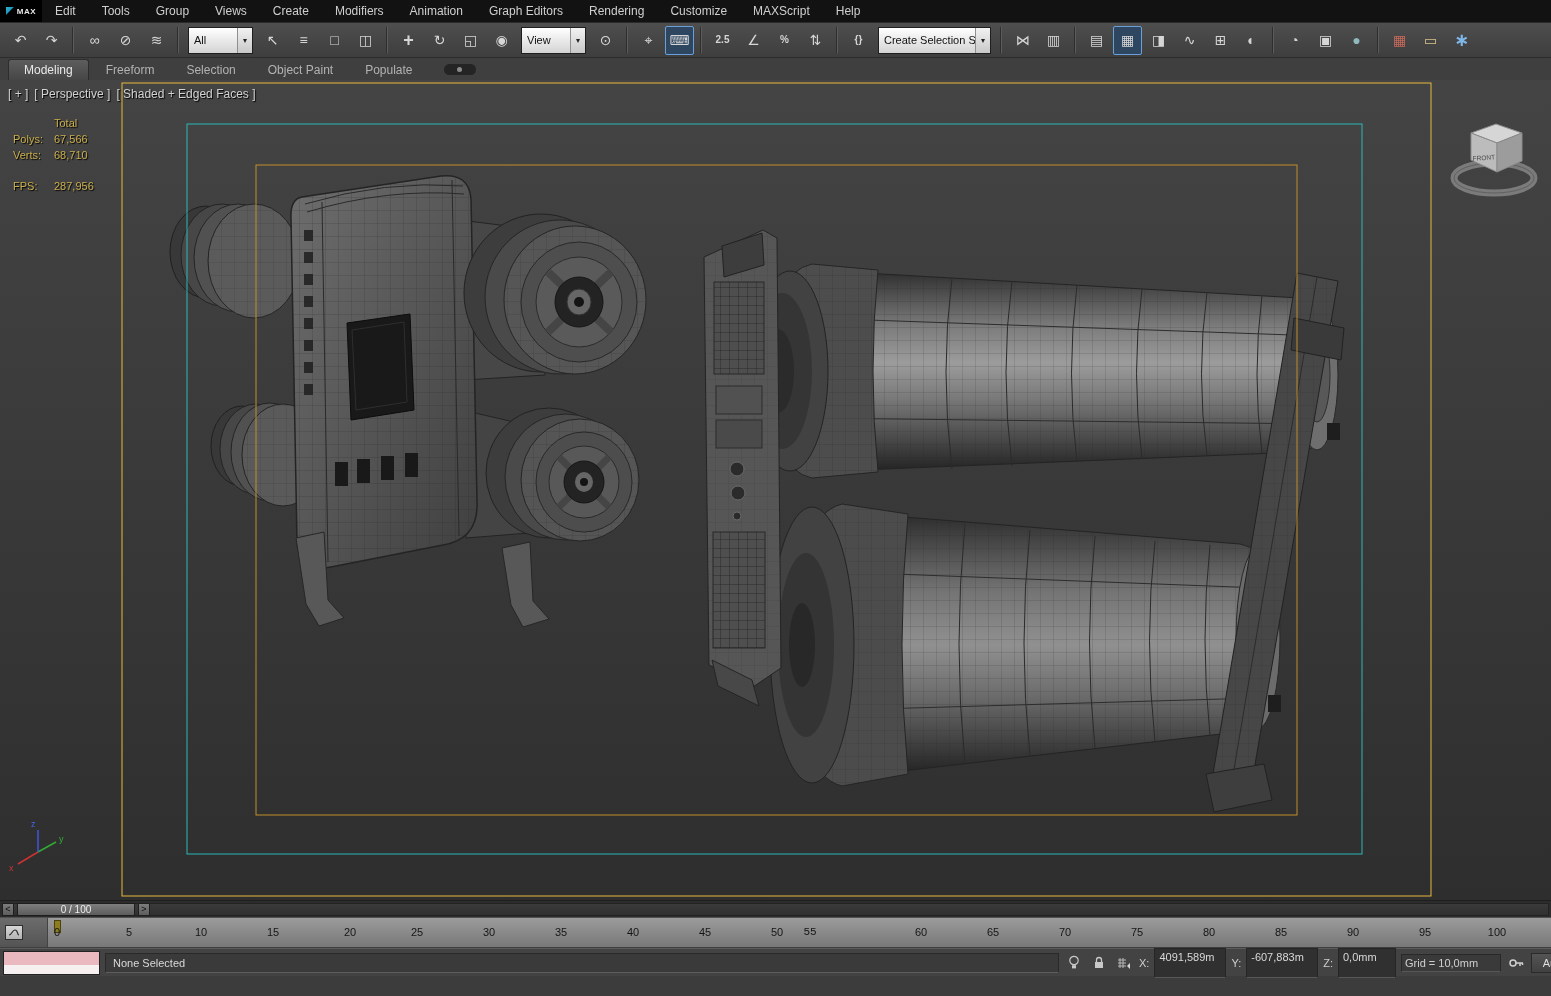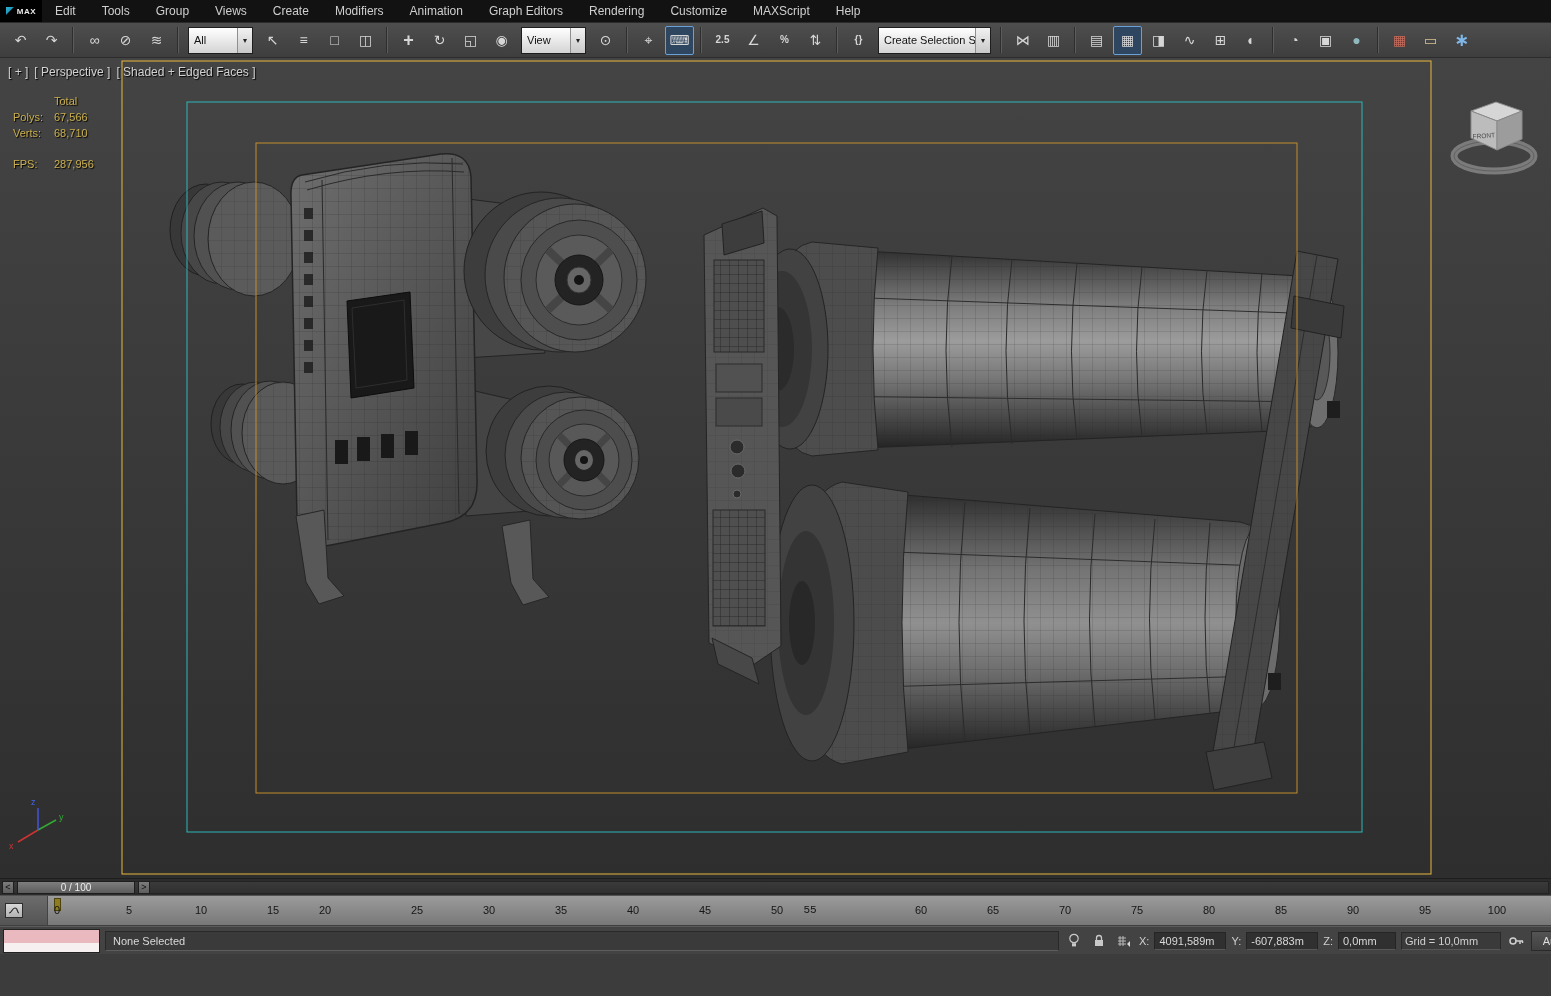--- a/index.html
+++ b/index.html
@@ -78,21 +78,21 @@
   .statusbar{height:28px;flex:none;background:#434343;border-top:1px solid #5b5b5b;display:flex;align-items:center;
     padding:0 3px;gap:5px;font-size:11px;color:#cdcdcd;width:1580px}
   .listener{width:97px;height:24px;flex:none;border:1px solid #222;display:flex;flex-direction:column;cursor:text}
   .listener .pink{flex:1;background:#e9b9bf}
   .listener .white{height:9px;background:#f7f0f1}
   .prompt{flex:1;height:20px;background:#3a3a3a;border:1px solid #292929;border-bottom-color:#5d5d5d;line-height:18px;
     padding:0 7px;color:#d9d9d9;white-space:nowrap;overflow:hidden}
   .sb-icon{width:20px;height:20px;flex:none;background:transparent;border:1px solid transparent;display:flex;
     align-items:center;justify-content:center;cursor:default;padding:0}
   .coord-label{flex:none;color:#cfcfcf}
-  .coord-field{flex:none;height:18px;background:#303030;border:1px solid #252525;border-bottom-color:#575757;
+  .coord-field{flex:none;height:30px;background:#303030;border:1px solid #252525;border-bottom-color:#575757;
     color:#d8d8d8;line-height:16px;padding:0 4px;overflow:hidden;white-space:nowrap;cursor:text}
   .coord-field.x,.coord-field.y{width:72px}
   .coord-field.z{width:58px}
   .grid-field{flex:none;width:100px;height:18px;background:#3a3a3a;border:1px solid #292929;border-bottom-color:#575757;
     color:#d0d0d0;line-height:16px;padding:0 3px;white-space:nowrap}
   .autokey{flex:none;width:46px;height:20px;background:linear-gradient(#545454,#414141);border:1px solid #2a2a2a;
     color:#dedede;font-size:11px;cursor:default;font-family:inherit}
 </style>
 </head>
 <body>
@@ -243,20 +243,32 @@
         <span class="g" style="color: rgb(198, 106, 90);">▦</span>
       </button>
       <button class="tb-btn">
         <span class="g" style="color: rgb(214, 196, 137);">▭</span>
       </button>
       <button class="tb-btn bigg">
         <span class="g" style="color: rgb(127, 183, 232);">∗</span>
       </button>
     </div>
 
+  <div class="ribbon-tabs">
+    <div id="ribbon-tabs-inner">
+        <div class="rtab active">Modeling</div>
+        <div class="rtab">Freeform</div>
+        <div class="rtab">Selection</div>
+        <div class="rtab">Object Paint</div>
+        <div class="rtab">Populate</div>
+      </div>
+    <div class="ribbon-pill">
+      <span class="pill-dot"></span>
+    </div>
+  </div>
 
   <div class="viewport">
     <svg width="1551" height="820" viewBox="0 0 1551 820">
       <defs>
         <linearGradient id="vpbg" x1="0" y1="0" x2="0" y2="1">
           <stop offset="0" stop-color="#444444"></stop>
             <stop offset="1" stop-color="#2e2e2e"></stop>
         </linearGradient>
         <linearGradient id="bodyG" x1="0" y1="0" x2="1" y2="1">
           <stop offset="0" stop-color="#6e6e6e"></stop>
@@ -485,21 +497,21 @@
           <path d="M1 7C4 7 4 2 7 2s2 5 4 5" fill="none" stroke="#2a2a2a" stroke-width="1.2"></path>
         </svg>
       </button>
     </div>
     <div class="frame-marker"></div>
     <div id="ruler-ticks">
         <span class="tick" style="left: 57px;">0</span>
         <span class="tick" style="left: 129px;">5</span>
         <span class="tick" style="left: 201px;">10</span>
         <span class="tick" style="left: 273px;">15</span>
-        <span class="tick" style="left: 325px; text-align: right;">20</span>
+        <span class="tick" style="left: 350px; text-align: right;">20</span>
         <span class="tick" style="left: 417px;">25</span>
         <span class="tick" style="left: 489px;">30</span>
         <span class="tick" style="left: 561px;">35</span>
         <span class="tick" style="left: 633px;">40</span>
         <span class="tick" style="left: 705px;">45</span>
         <span class="tick" style="left: 777px;">50</span>
         <span class="tick" style="left: 810px; font-family: Liberation Mono, monospace;">55</span>
         <span class="tick" style="left: 921px;">60</span>
         <span class="tick" style="left: 993px;">65</span>
         <span class="tick" style="left: 1065px;">70</span>

